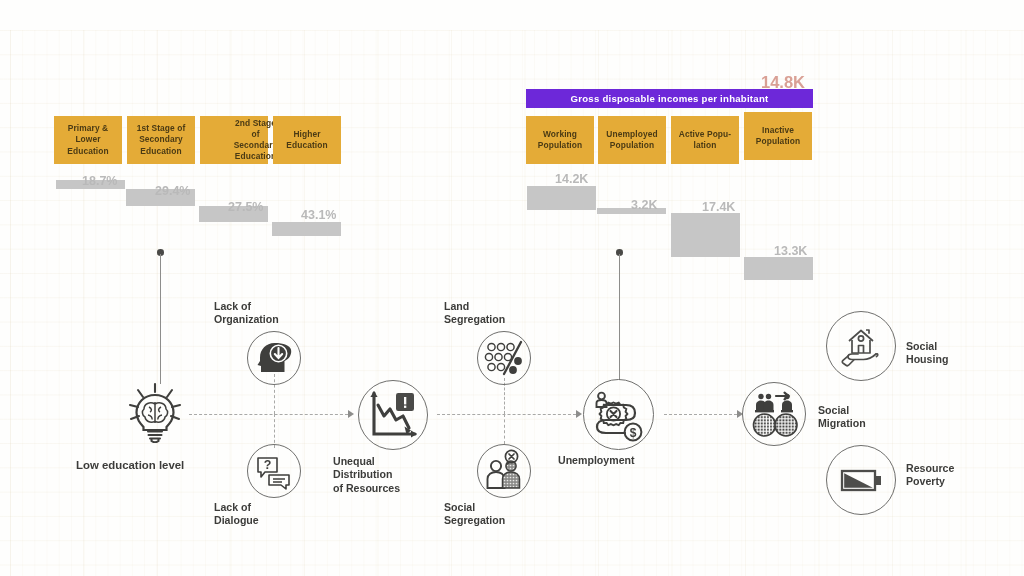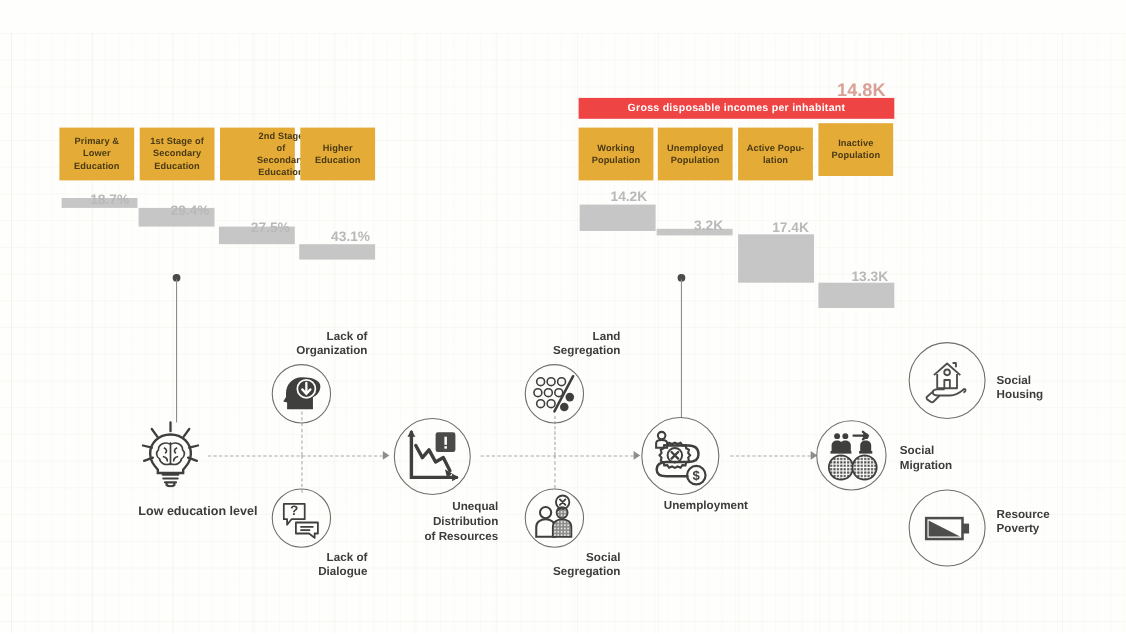--- a/index.html
+++ b/index.html
@@ -33,21 +33,21 @@
     letter-spacing:.1px;
     display:flex; align-items:center; justify-content:center; text-align:center;
     padding:2px 3px;
   }
   .wf-bar{ position:absolute; background:#c6c6c6; }
   .wf-val{
     position:absolute; color:#b9b9b9; font-weight:bold; font-size:12.5px;
     white-space:nowrap;
   }
   .ribbon{
-    position:absolute; background:#ef4444; color:#ffffff;
+    position:absolute; background:#6d28d9; color:#ffffff;
     font-size:9.6px; font-weight:bold; letter-spacing:.25px;
     display:flex; align-items:center; justify-content:center;
   }
   .ribbon-total{
     position:absolute; color:#d9a095; font-weight:bold; font-size:16.5px;
     white-space:nowrap;
   }
   
   .stem{ position:absolute; width:1.6px; background:#8d8d8b; }
   .stem-dot{
@@ -55,21 +55,21 @@
     background:#4a4a48;
   }
   
   .node{
     position:absolute; border-radius:50%;
     border:1.25px solid #6f6f6d; background:transparent;
     display:flex; align-items:center; justify-content:center;
   }
   .node svg{ display:block; }
   .node-label{
-    position:absolute; text-align:right; color:#3c3c3a;
+    position:absolute; text-align:left; color:#3c3c3a;
     font-size:10.6px; font-weight:bold; line-height:13.4px; white-space:nowrap;
   }
   .node-label.main{ font-size:11.4px; }
   .node-label.left{ text-align:left; }
   
   .dash-h{
     position:absolute; height:0;
     border-top:1.6px dashed #a9a9a7;
   }
   .dash-v{

